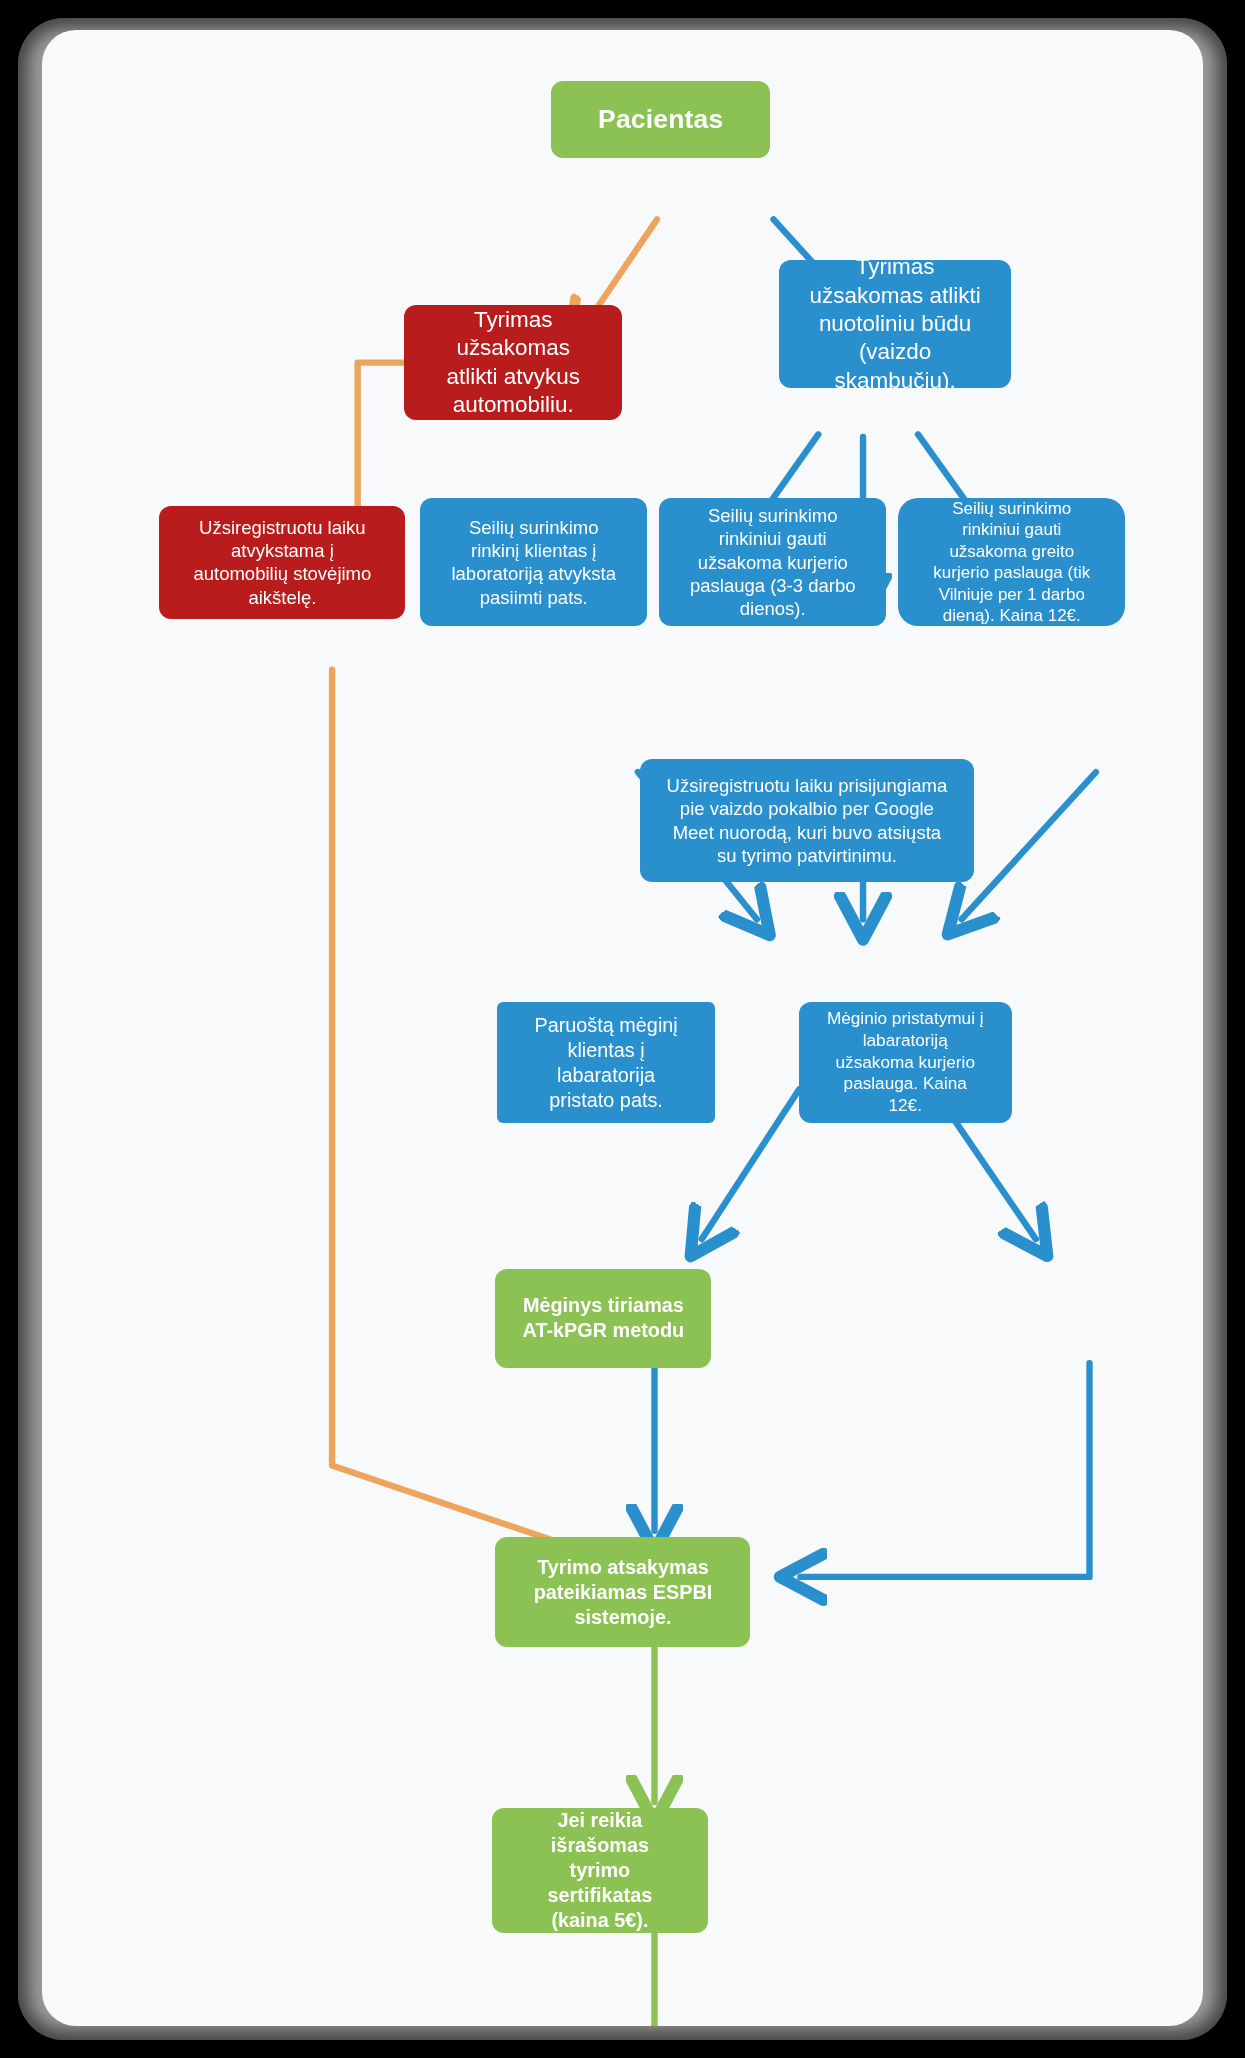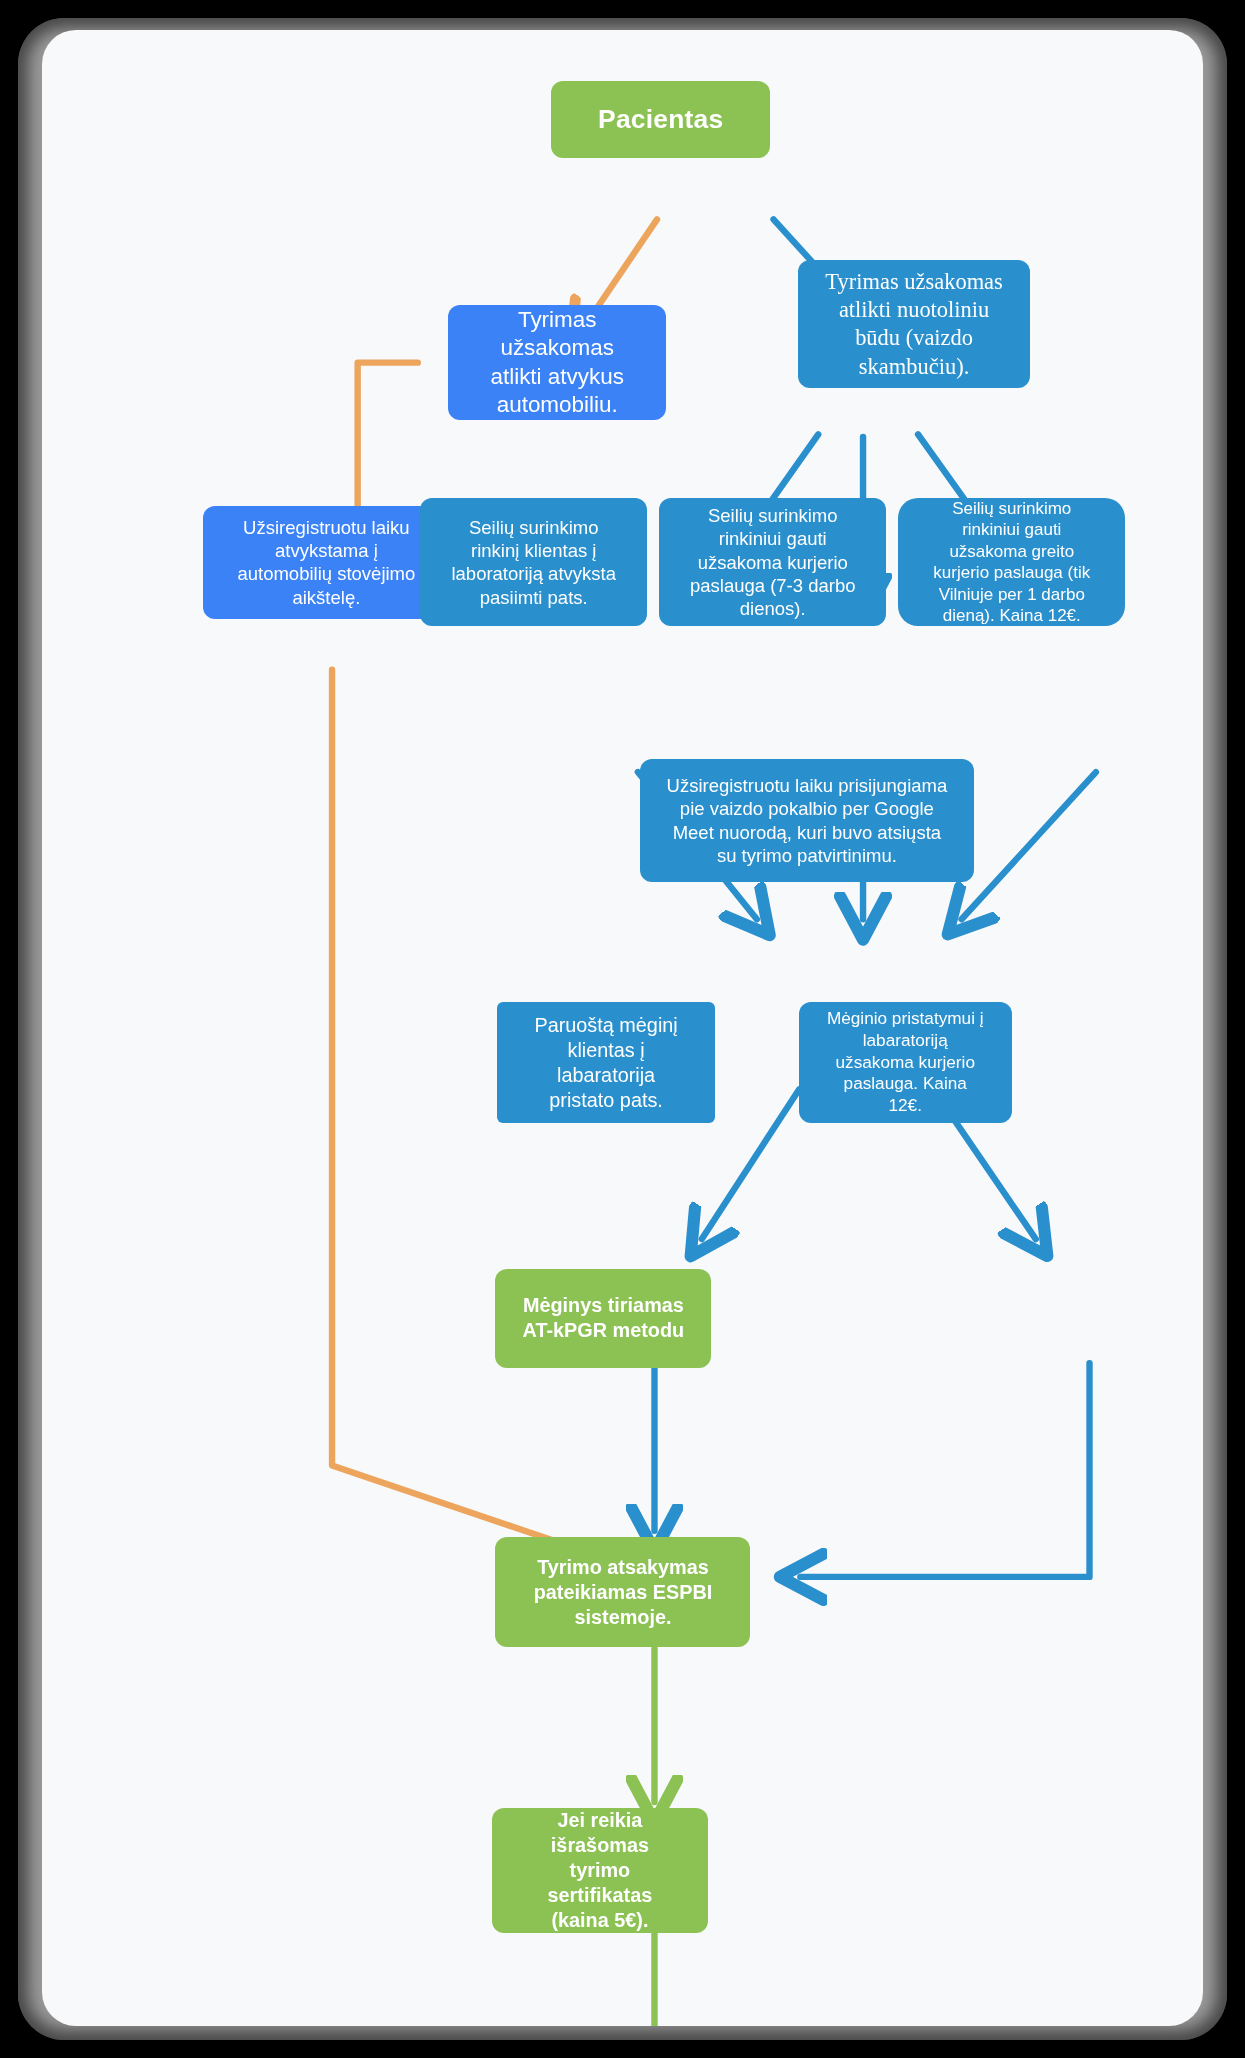--- a/index.html
+++ b/index.html
@@ -8,21 +8,21 @@
   #bevel{position:absolute;left:18px;top:18px;width:1209px;height:2022px;border-radius:46px;
          background:#9a9a9a;}
   #bevel::after{content:"";position:absolute;inset:0;border-radius:46px;
          box-shadow:0 0 16px 10px rgba(0,0,0,0.55) inset;}
   #panel{position:absolute;left:42px;top:30px;width:1161px;height:1996px;border-radius:34px;
          background:#f7f9fa;overflow:hidden;}
   #canvas{position:absolute;left:0;top:0;width:1161px;height:1996px;}
   .node{position:absolute;display:flex;align-items:center;justify-content:center;text-align:center;
         border-radius:12px;color:#fff;box-sizing:border-box;padding:6px 26px;line-height:1.26;}
   .green{background:#8cc153;font-weight:bold;}
-  .orange{background:#3b82f6;margin-left:44px;}
+  .orange{background:#b91c1c;}
   .blue{background:#2a8fcd;}
   .t20{font-size:20px;font-weight:bold;letter-spacing:.2px;}
   .t17{font-size:17px;}
   .t15{font-size:15px;}
   .t14{font-size:14px;}
   .t13{font-size:13px;}
 </style>
 </head>
 <body>
 
@@ -70,27 +70,27 @@
         <path d="M450,1265 L450,1385" stroke="#8cc153" stroke-width="5" marker-end="url(#ah-g)"></path>
 
         <path d="M450,1478 L450,1598" stroke="#8cc153" stroke-width="5" marker-end="url(#ah-g)"></path>
       </g>
     </svg>
 
     <div class="node green t20" style="left: 509.474px; top: 51.1795px; width: 218.541px; height: 76.7692px; font-size: 26.4537px;">Pacientas</div>
 
     <div class="node orange t17" style="left: 361.959px; top: 275.09px; width: 218.541px; height: 115.154px; font-size: 22.4856px;">Tyrimas užsakomas atlikti atvykus automobiliu.</div>
 
-    <div class="node blue t17" style="left: 756px; top: 230.308px; width: 232.2px; height: 127.949px; font-size: 22.4856px; font-family: Liberation Serif, serif;">Tyrimas užsakomas atlikti nuotoliniu būdu (vaizdo skambučiu).</div>
+    <div class="node blue t17" style="left: 737px; top: 230.308px; width: 232.2px; height: 127.949px; font-size: 22.4856px;">Tyrimas užsakomas atlikti nuotoliniu būdu (vaizdo skambučiu).</div>
 
     <div class="node orange t14" style="left: 117.466px; top: 475.969px; width: 245.859px; height: 112.595px; font-size: 18.5176px;">Užsiregistruotu laiku atvykstama į automobilių stovėjimo aikštelę.</div>
 
     <div class="node blue t14" style="left: 378.349px; top: 468.292px; width: 226.736px; height: 127.949px; font-size: 18.5176px;">Seilių surinkimo rinkinį klientas į laboratoriją atvyksta pasiimti pats.</div>
 
-    <div class="node blue t14" style="left: 617.379px; top: 468.292px; width: 226.736px; height: 127.949px; font-size: 18.5176px;">Seilių surinkimo rinkiniui gauti užsakoma kurjerio paslauga (7-3 darbo dienos).</div>
+    <div class="node blue t14" style="left: 617.379px; top: 468.292px; width: 226.736px; height: 127.949px; font-size: 18.5176px;">Seilių surinkimo rinkiniui gauti užsakoma kurjerio paslauga (3-3 darbo dienos).</div>
 
     <div class="node blue t13" style="left: 856.408px; top: 468.292px; width: 226.736px; height: 127.949px; font-size: 17px; border-radius: 20px;">Seilių surinkimo rinkiniui gauti užsakoma greito kurjerio paslauga (tik Vilniuje per 1 darbo dieną). Kaina 12€.</div>
 
     <div class="node blue t14" style="left: 598.256px; top: 729.308px; width: 333.275px; height: 122.831px; font-size: 18.5176px;">Užsiregistruotu laiku prisijungiama pie vaizdo pokalbio per Google Meet nuorodą, kuri buvo atsiųsta su tyrimo patvirtinimu.</div>
 
     <div class="node blue t15" style="left: 454.839px; top: 972.41px; width: 218.541px; height: 120.272px; font-size: 19.8403px; border-radius: 6px;">Paruoštą mėginį klientas į labaratorija pristato pats.</div>
 
     <div class="node blue t13" style="left: 756.699px; top: 972.41px; width: 213.078px; height: 120.272px; font-size: 17.1949px;">Mėginio pristatymui į labaratoriją užsakoma kurjerio paslauga. Kaina 12€.</div>
 
     <div class="node green t15" style="left: 453.473px; top: 1238.54px; width: 215.809px; height: 99.8px; font-size: 19.8403px;">Mėginys tiriamas AT-kPGR metodu</div>

